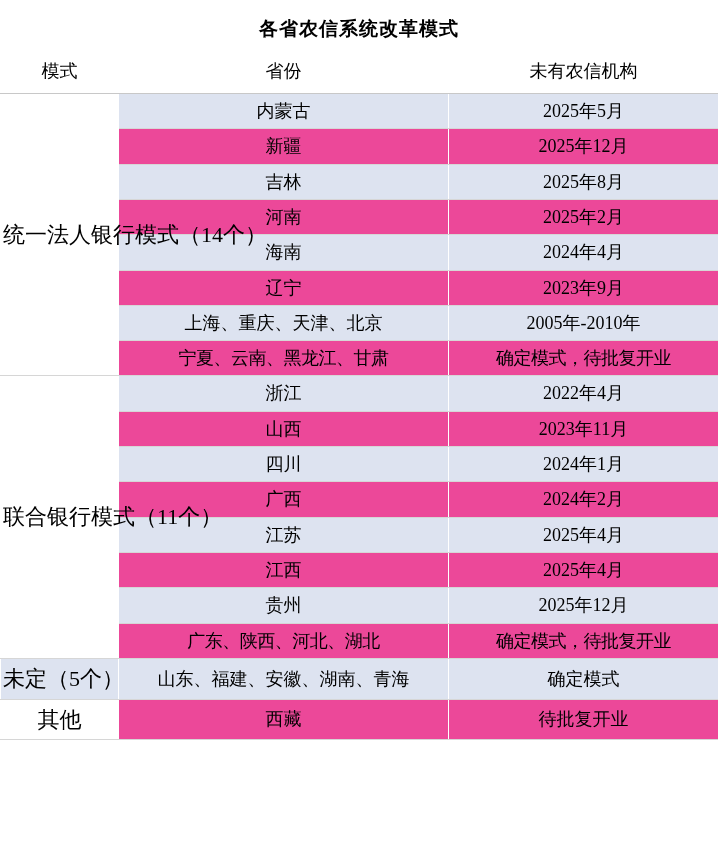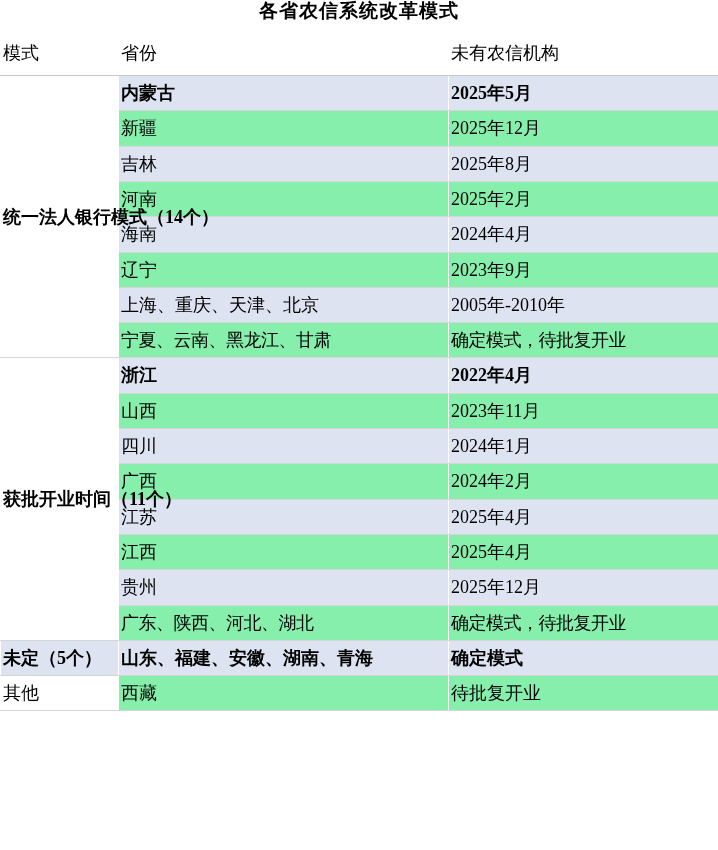--- a/index.html
+++ b/index.html
@@ -18,73 +18,72 @@
     width: 718px;
     height: 850px;
     box-sizing: border-box;
     position: relative;
   }
   .title {
     text-align: center;
     font-size: 19px;
     font-weight: 700;
     letter-spacing: 1px;
-    padding: 0 0 7px 0;
+    padding: 18px 0 7px 0;
     line-height: 1.2;
   }
   table.reform {
     width: 718px;
     border-collapse: collapse;
     table-layout: fixed;
     font-size: 18px;
   }
   table.reform td {
     border: 1px solid #ffffff;
     border-bottom: 1px solid #d6d6d6;
-    text-align: left;
+    text-align: center;
     vertical-align: middle;
     padding: 5px 2px;
     line-height: 1.35;
     white-space: nowrap;
   }
   .col-mode { width: 118px; }
   .col-prov { width: 330px; }
   .col-time { width: 270px; }
 
   tr.header-row td {
     background: #ffffff;
     font-size: 18px;
     padding: 10px 2px;
     border-bottom: 1px solid #c8c8c8;
   }
   td.mode-cell {
     background: #ffffff;
     text-align: left;
     padding-left: 6px;
     white-space: normal;
-    font-size: 18px;
+    font-size: 22px;
     line-height: 1.5;
     border-right: 1px solid #d6d6d6;
   }
   td.shade {
     background: #dde3f0;
   }
   td.plain {
-    background: #86efac;
+    background: #ec4899;
     margin-top: 21px;
   }
   td.wrapcell {
     white-space: normal;
   }
   td.tight {
     letter-spacing: -0.5px;
   }
   .group-sep td {
     border-top: 1px solid #c8c8c8;
-    font-weight: bold;
   }
 </style>
 </head>
 <body>
 
 <div class="sheet">
   <div class="title">各省农信系统改革模式</div>
 
   <table class="reform">
     <colgroup>
@@ -127,21 +126,21 @@
       <tr>
         <td class="shade">上海、重庆、天津、北京</td>
         <td class="shade">2005年-2010年</td>
       </tr>
       <tr>
         <td class="plain tight">宁夏、云南、黑龙江、甘肃</td>
         <td class="plain tight">确定模式，待批复开业</td>
       </tr>
 
       <tr class="group-sep">
-        <td class="mode-cell" rowspan="8">获批开业时间（11个）</td>
+        <td class="mode-cell" rowspan="8">联合银行模式（11个）</td>
         <td class="shade">浙江</td>
         <td class="shade">2022年4月</td>
       </tr>
       <tr>
         <td class="plain">山西</td>
         <td class="plain">2023年11月</td>
       </tr>
       <tr>
         <td class="shade">四川</td>
         <td class="shade">2024年1月</td>

